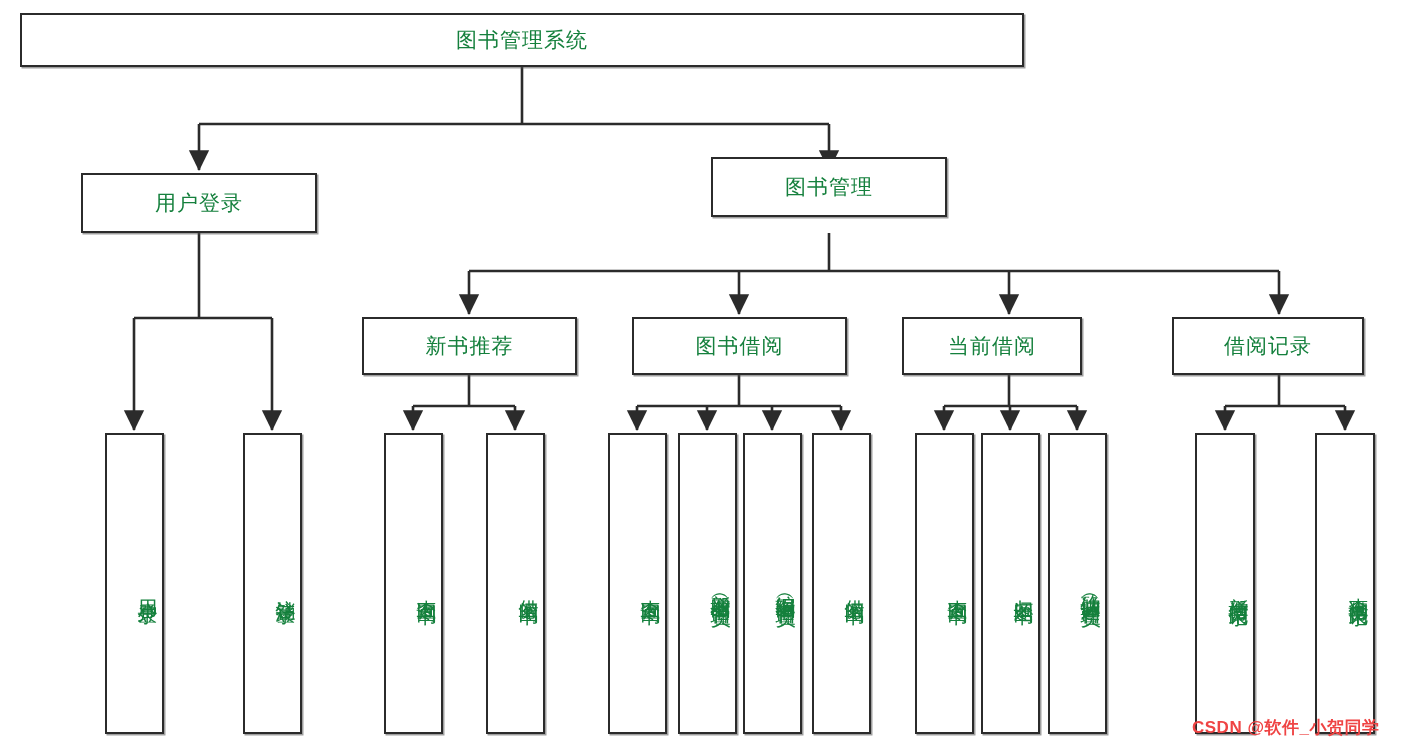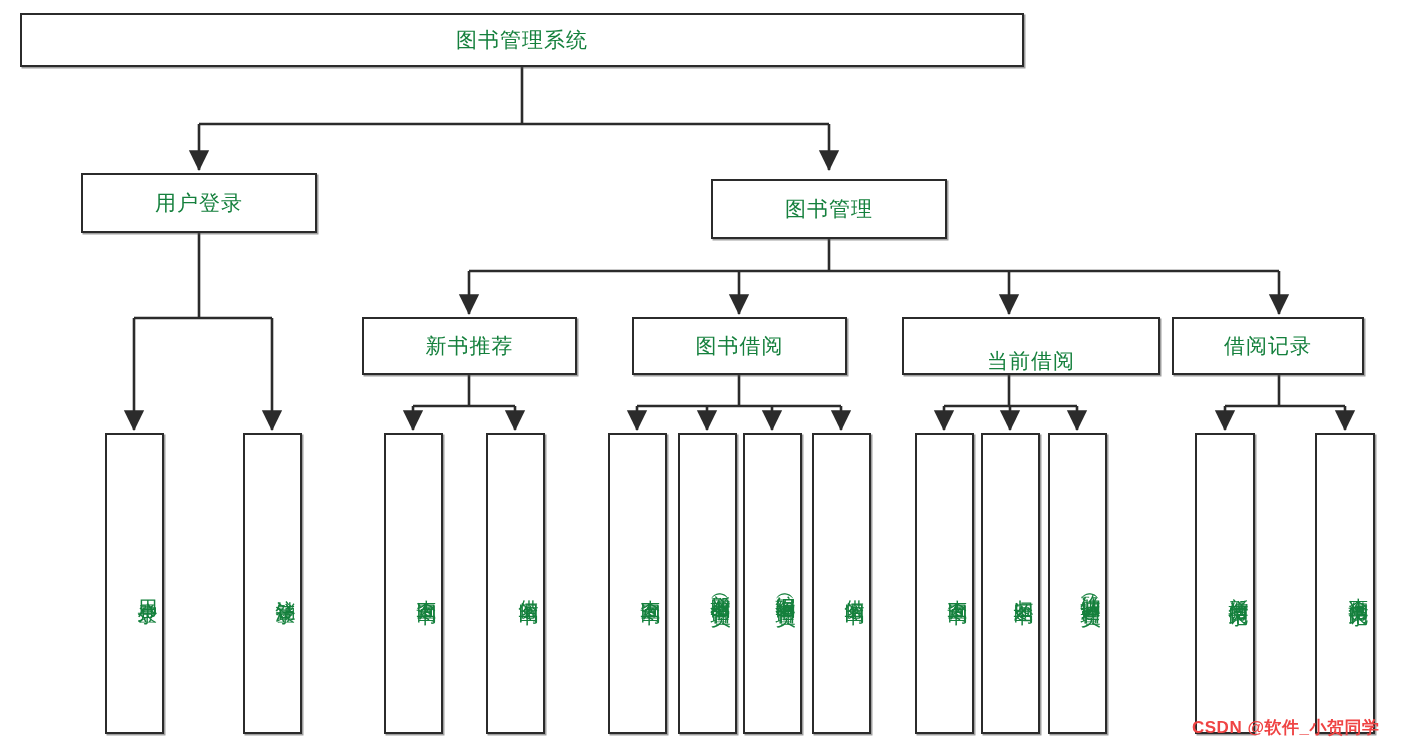--- a/index.html
+++ b/index.html
@@ -123,31 +123,31 @@
     </g>
   </svg>
 
   <div class="node h" style="left:20px; top:13px; width:1004px; height:54px;">
     <span>图书管理系统</span>
   </div>
 
   <div class="node h" style="left:81px; top:173px; width:236px; height:60px;">
     <span>用户登录</span>
   </div>
-  <div class="node h" style="left:711px; top:179px; width:236px; height:60px;">
+  <div class="node h" style="left:711px; top:157px; width:236px; height:60px;">
     <span>图书管理</span>
   </div>
 
   <div class="node h" style="left:632px; top:317px; width:215px; height:58px;">
     <span>图书借阅</span>
   </div>
   <div class="node h" style="left:362px; top:317px; width:215px; height:58px;">
     <span>新书推荐</span>
   </div>
-  <div class="node h" style="left:902px; top:317px; width:258px; height:58px;align-items:flex-end;">
+  <div class="node h" style="left:902px; top:317px; width:180px; height:58px;">
     <span>当前借阅</span>
   </div>
   <div class="node h" style="left:1172px; top:317px; width:192px; height:58px;">
     <span>借阅记录</span>
   </div>
 
   <div class="node v" style="left:105px; top:433px; width:59px; height:301px;">
     <span class="vtext">用户登录</span>
   </div>
   <div class="node v" style="left:243px; top:433px; width:59px; height:301px;">

